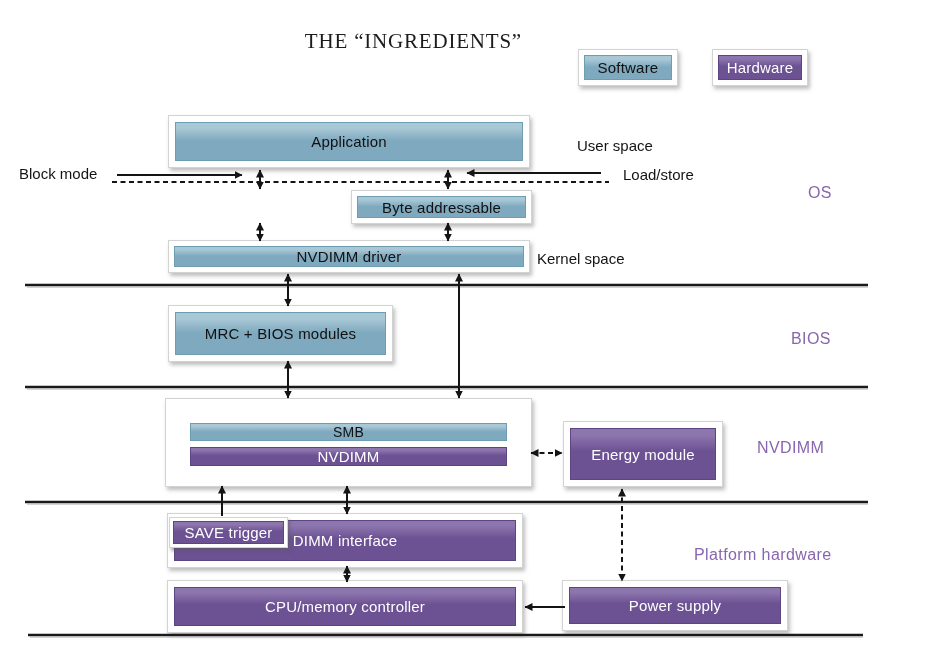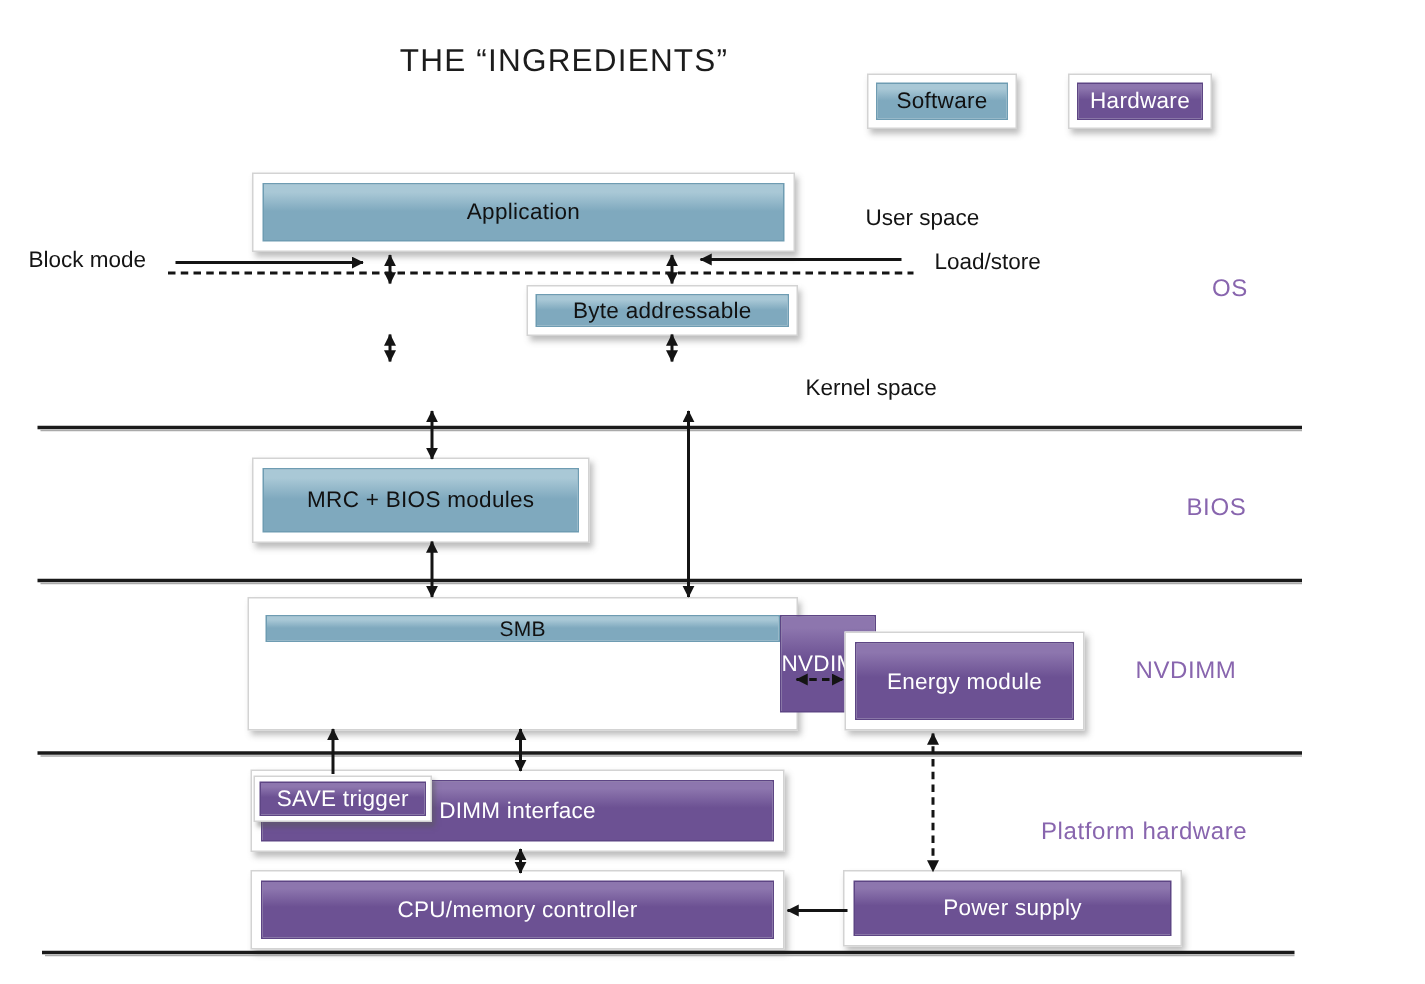--- a/index.html
+++ b/index.html
@@ -13,37 +13,37 @@
 
   .frame{position:absolute;background:#fff;border:1px solid #d3d3d3;
          box-shadow:2px 3px 4px rgba(110,110,110,.45);}
   .fill{width:100%;height:100%;display:flex;align-items:center;justify-content:center;
         font-size:15px;letter-spacing:.2px;}
   .blue{background:linear-gradient(to bottom,var(--software-hi) 0%,var(--software-hi) 14%,var(--software) 48%,var(--software) 100%);
         border:1px solid var(--software-border);color:#111;}
   .purple{background:linear-gradient(to bottom,var(--hardware-hi) 0%,var(--hardware-hi) 12%,var(--hardware) 45%,var(--hardware) 100%);
         border:1px solid var(--hardware-border);color:#fff;}
 
-  #title{position:absolute;left:230px;top:29px;width:292px;text-align:center;
-         font-size:21px;letter-spacing:.8px;color:#1c1c1c;}
+  #title{position:absolute;left:230px;top:29px;width:292px;text-align:right;
+         font-size:21px;letter-spacing:.8px;color:#1c1c1c;font-family:Liberation Serif, serif;}
 
   
   #legend-software{left:578px;top:49px;width:100px;height:37px;padding:5px;}
   #legend-hardware{left:700px;top:49px;width:96px;height:37px;padding:5px;margin-left:12px;}
 
   
   #box-application{left:168px;top:115px;width:362px;height:53px;padding:6px;text-align:center;}
   #box-block-driver{left:170px;top:190px;width:178px;height:34px;padding:5px;}
   #box-byte-addressable{left:351px;top:190px;width:181px;height:34px;padding:5px;}
   #box-nvdimm-driver{left:168px;top:240px;width:362px;height:33px;padding:5px;}
   #box-mrc-bios{left:168px;top:305px;width:225px;height:57px;padding:6px;}
 
   
-  #box-smb-nvdimm{left:165px;top:398px;width:367px;height:89px;padding:11px;
-                  display:flex;flex-direction:row;}
+  #box-smb-nvdimm{left:165px;top:398px;width:367px;height:89px;padding:24px;
+                  display:flex;flex-direction:column;}
   #box-smb-nvdimm .smb{height:18px;margin-bottom:6px;font-size:14px;flex:none;}
   #box-smb-nvdimm .nvd{flex:1;}
   #box-energy{left:563px;top:421px;width:160px;height:66px;padding:6px;}
 
   
   #box-dimm{left:167px;top:513px;width:356px;height:55px;padding:6px;z-index:1;}
   #box-save-trigger{left:169px;top:517px;width:119px;height:31px;padding:3px;z-index:2;
                     box-shadow:2px 3px 3px rgba(90,90,90,.5);}
   #box-cpu{left:167px;top:580px;width:356px;height:53px;padding:6px;}
   #box-power{left:562px;top:580px;width:226px;height:51px;padding:6px;text-align:center;}
@@ -81,20 +81,25 @@
   </div>
 
   <div class="frame" id="box-application">
     <div class="fill blue">
       <span>Application</span>
     </div>
   </div>
   <div class="frame" id="box-byte-addressable">
     <div class="fill blue">
       <span>Byte addressable</span>
+    </div>
+  </div>
+  <div class="frame" id="box-nvdimm-driver">
+    <div class="fill blue">
+      <span>NVDIMM driver</span>
     </div>
   </div>
 
   <div class="frame" id="box-mrc-bios">
     <div class="fill blue">
       <span>MRC + BIOS modules</span>
     </div>
   </div>
 
   <div class="frame" id="box-smb-nvdimm">

